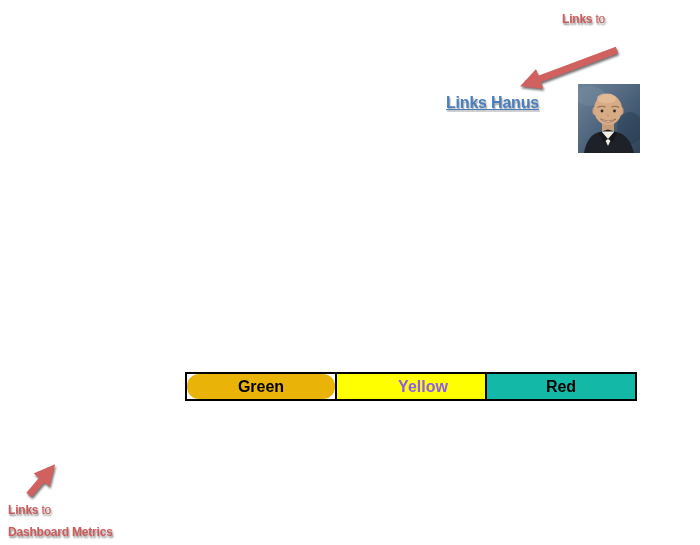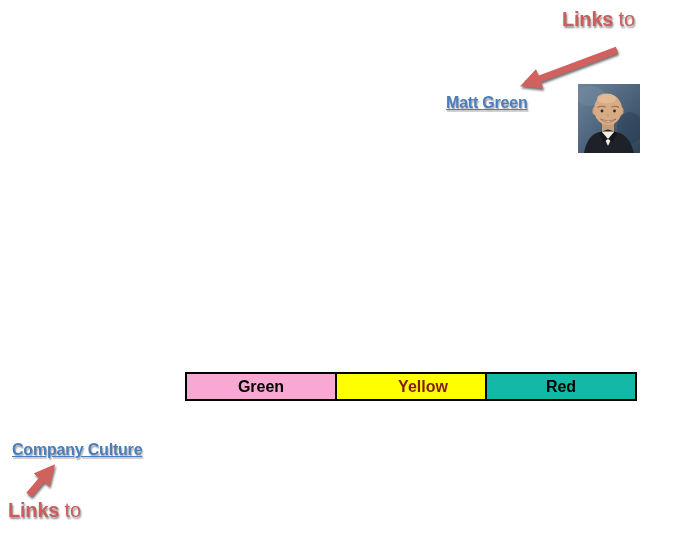--- a/index.html
+++ b/index.html
@@ -2,21 +2,21 @@
 <html><head>
 <meta charset="utf-8">
 <style>
   html,body{margin:0;padding:0;background:#ffffff;}
   .canvas{
     position:relative;width:700px;height:545px;background:#ffffff;overflow:hidden;
     font-family:"Liberation Sans","DejaVu Sans",sans-serif;
   }
   
   .ann{
-    position:absolute;font-size:20px;line-height:22px;letter-spacing:-0.2px;
+    position:absolute;font-size:12px;line-height:22px;letter-spacing:-0.2px;
     white-space:nowrap;text-shadow:1px 2px 2px rgba(0,0,0,0.45);
   }
   .ann .strong{font-weight:bold;}
   .ann-top{left:562px;top:8px;}
   .ann-bottom{left:8px;top:499px;}
   
   .link{
     position:absolute;font-size:16px;font-weight:bold;letter-spacing:-0.2px;
     text-decoration:underline;white-space:nowrap;cursor:pointer;
     text-shadow:1px 1.5px 1.5px rgba(0,0,0,0.35);
@@ -53,21 +53,21 @@
 
   <svg class="arrow arrow-top" viewBox="0 0 130 55" width="130" height="55">
     <defs>
       <marker id="ah-top" viewBox="0 0 10 10" refX="7" refY="5" markerWidth="3" markerHeight="3" orient="auto">
         <path d="M0,0 L10,5 L0,10 z" fill="#d0615f"></path>
       </marker>
     </defs>
     <line x1="117" y1="8" x2="26" y2="42" stroke-width="7" marker-end="url(#ah-top)" stroke="#d0615f"></line>
   </svg>
 
-  <a class="link link-matt" style="color: rgb(74, 126, 188);">Matt Green</a>
+  <a class="link link-matt" style="color: rgb(74, 126, 188);">Links Hanus</a>
 
   <div class="photo">
     <svg viewBox="0 0 62 69" width="62" height="69">
       <defs>
         <linearGradient id="pbg" x1="0" y1="0" x2="1" y2="1">
           <stop offset="0" stop-color="#6d8499"></stop>
           <stop offset="0.55" stop-color="#4a617a"></stop>
           <stop offset="1" stop-color="#2f4257"></stop>
         </linearGradient>
       </defs>
@@ -88,39 +88,39 @@
         <path d="M22.5 35 Q30 41.5 38 35 Q30.5 38.5 22.5 35 Z" fill="#fdf9f2" stroke="#955f41" stroke-width="0.7"></path>
         <path d="M6 69 Q9 52 20 48.5 L30 45.5 L40 48.5 Q52 52 56 69 Z" fill="#1e2127"></path>
         <polygon points="23.5,47.5 36.5,47.5 30,62" fill="#f2eee4"></polygon>
         <path d="M23.5 47.5 L30 55 L25.5 58 L21 49.5 Z" fill="#14161a"></path>
         <path d="M36.5 47.5 L30 55 L34.5 58 L39 49.5 Z" fill="#14161a"></path>
       </g>
     </svg>
   </div>
 
   <div class="legend">
-    <div class="legend-cell" style="background-color: #f9a8d4;">
+    <div class="legend-cell" style="background-color: #eab308; border-radius: 12px;">
       <span style="color: rgb(0, 0, 0);">Green</span>
     </div>
     <div class="legend-cell" style="background-color: rgb(255, 255, 0);">
-      <span style="color: #7f1d1d; margin-left: 24px;">Yellow</span>
+      <span style="color: #8b5cf6; margin-left: 24px;">Yellow</span>
     </div>
     <div class="legend-cell" style="background-color: #14b8a6;">
       <span style="color: rgb(0, 0, 0);">Red</span>
     </div>
   </div>
 
-  <a class="link link-cc" style="color: rgb(74, 126, 188);">Company Culture</a>
 
   <svg class="arrow arrow-bottom" viewBox="0 0 52 47" width="52" height="47">
     <defs>
       <marker id="ah-bottom" viewBox="0 0 10 10" refX="7" refY="5" markerWidth="3" markerHeight="3" orient="auto">
         <path d="M0,0 L10,5 L0,10 z" fill="#d0615f"></path>
       </marker>
     </defs>
     <line x1="11" y1="40" x2="33" y2="14" stroke-width="7" marker-end="url(#ah-bottom)" stroke="#d0615f"></line>
   </svg>
 
   <div class="ann ann-bottom" style="color: rgb(205, 92, 92);">
     <div><span class="strong">Links</span> <span>to</span></div>
+    <div class="strong">Dashboard Metrics</div>
   </div>
 
 </div>
 
 </body></html>

